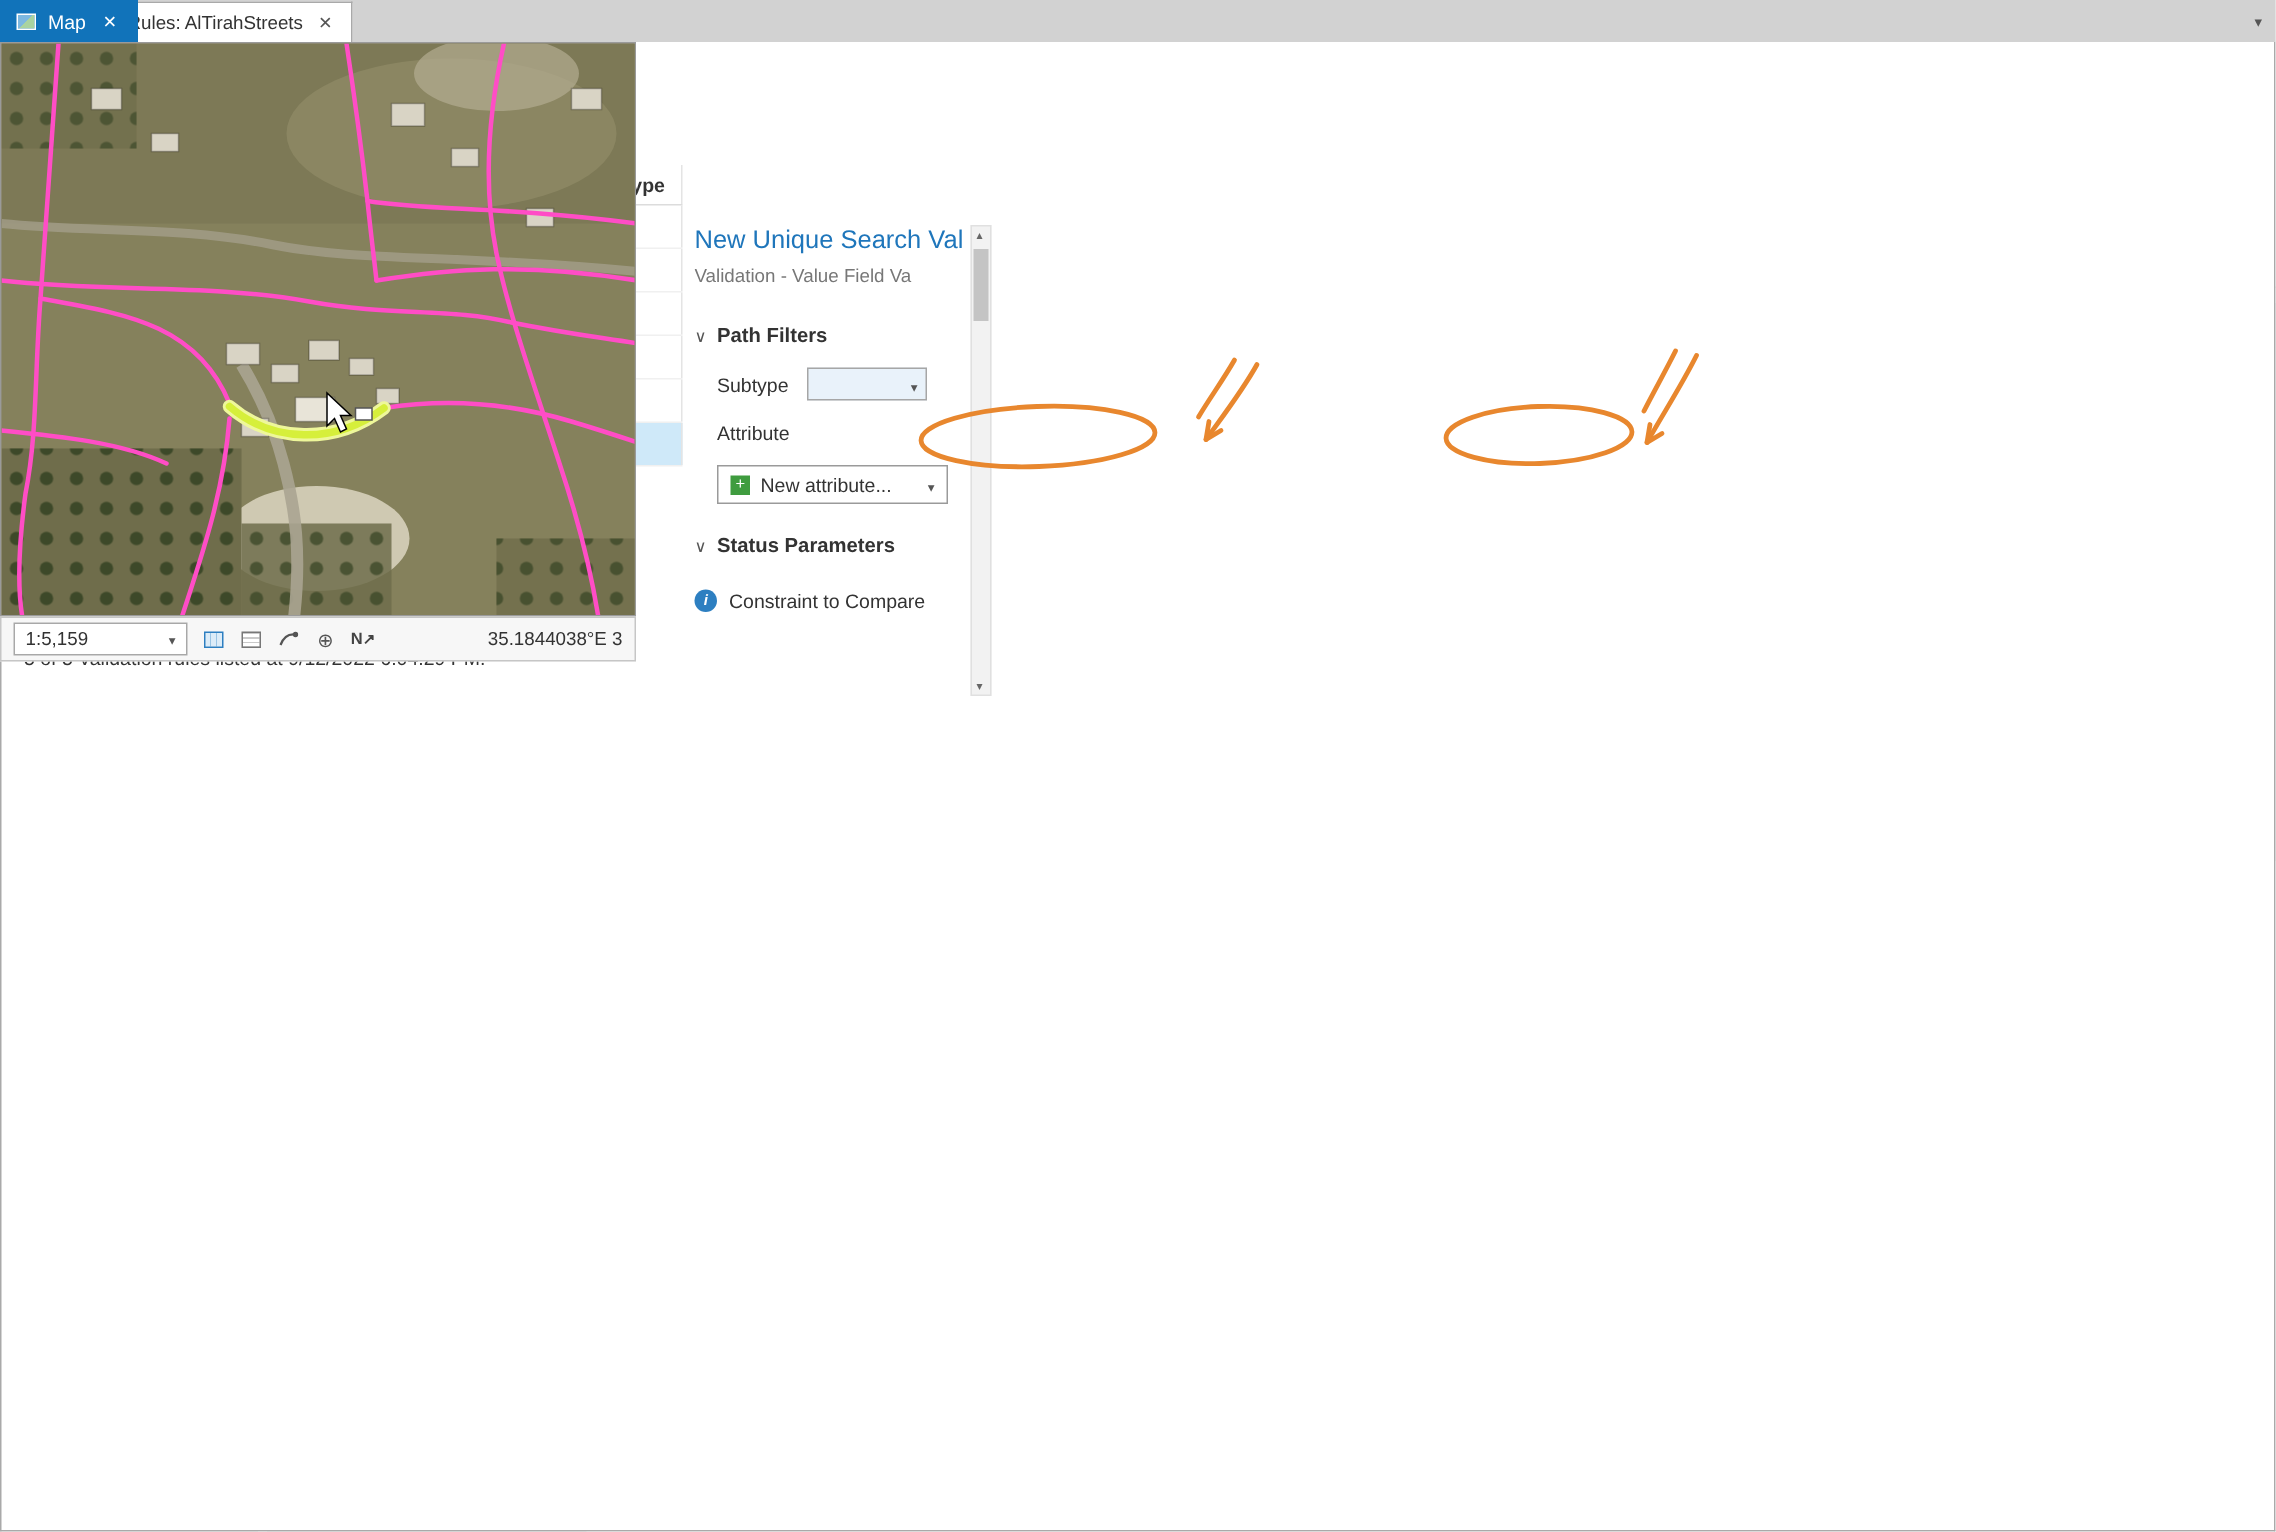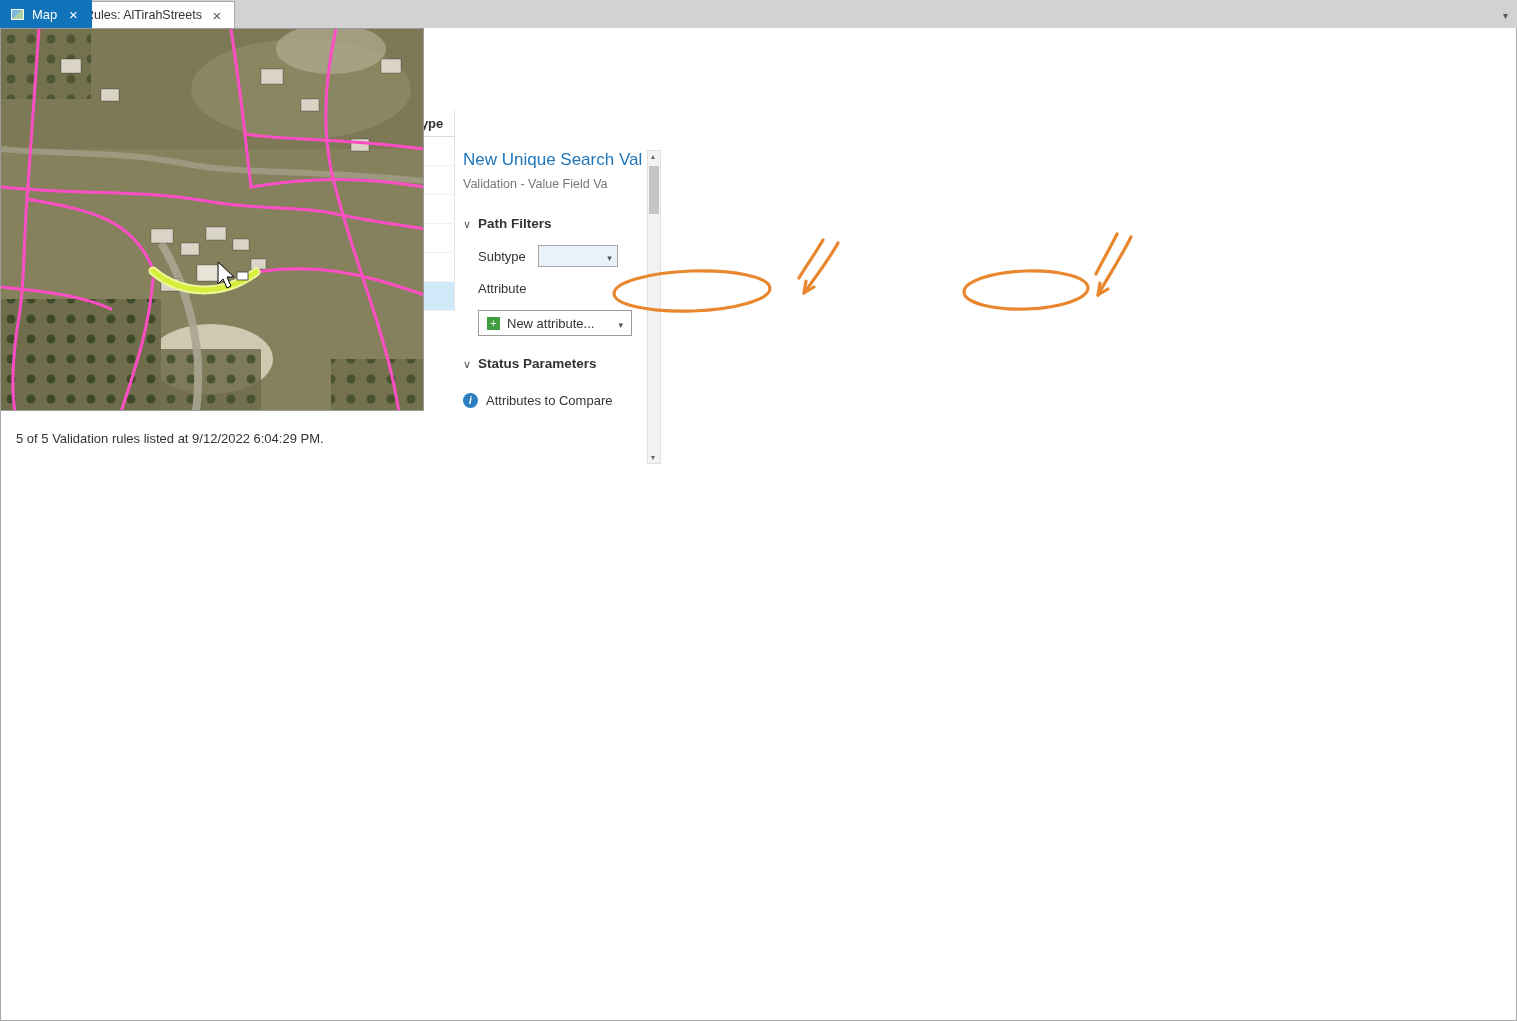--- a/index.html
+++ b/index.html
@@ -987,21 +987,21 @@
         <span class="plus"></span>
         <span>New attribute...</span>
         <span class="chev" style="margin-left:auto"></span>
       </div>
       <div class="sect" style="margin-top:20px">
           <span class="schev"></span>
           <span>Status Parameters</span>
         </div>
       <div class="inforow">
         <span class="iinfo"></span>
-        <span>Attributes to Compare</span>
+        <span>Constraint to Compare</span>
       </div>
     </div>
     <div class="vscroll">
         <span class="vthumb"></span>
       </div>
   </div>
 </div>
 
 <div id="mapp">
   <div class="maptab">
@@ -1059,20 +1059,41 @@
         <path d="M0 258 C40 262 80 266 110 280"></path>
       </g>
       <path d="M152 242 C180 266 222 268 255 243" stroke="#eef79a" stroke-width="9" fill="none" stroke-linecap="round"></path>
       <path d="M152 242 C180 266 222 268 255 243" stroke="#d6ef3b" stroke-width="5" fill="none" stroke-linecap="round"></path>
       <g>
         <polygon points="217,233 217,255 222,250 226,259 230,257 226,248 233,248" fill="#fff" stroke="#000" stroke-width="1"></polygon>
         <rect x="236" y="243" width="11" height="8" fill="#fff" stroke="#555"></rect>
       </g>
     </svg>
   </div>
+  <div class="mapbar">
+    <div class="scalebox">
+      <span>1:5,159</span>
+        <span class="chev"></span>
+    </div>
+    <span class="mico">
+        <span class="gridb"></span>
+      </span>
+    <span class="mico">
+        <span class="gridn"></span>
+      </span>
+    <span class="mico">
+        <svg width="14" height="12">
+          <path d="M2 10 Q5 2 12 3" stroke="#555" fill="none" stroke-width="1.5"></path>
+          <circle cx="12" cy="3" r="1.8" fill="#555"></circle>
+        </svg>
+      </span>
+    <span class="mico cross"></span>
+    <span class="mico north">N</span>
+    <span class="coords">35.1844038°E 3</span>
+  </div>
 </div>
 
 <svg id="anno" width="1517" height="1021" viewBox="0 0 1517 1021">
   <g stroke="#e8872e" stroke-width="3.2" fill="none" stroke-linecap="round">
     <ellipse cx="692" cy="291" rx="78" ry="20" transform="rotate(-2 692 291)"></ellipse>
     <ellipse cx="1026" cy="290" rx="62" ry="19" transform="rotate(-2 1026 290)"></ellipse>
     <g>
       <path d="M838 243 C828 261 814 279 804 293"></path>
       <path d="M823 240 C815 254 806 266 799 278"></path>
       <path d="M804 293 l10 -6 M804 293 l2 -12"></path>

